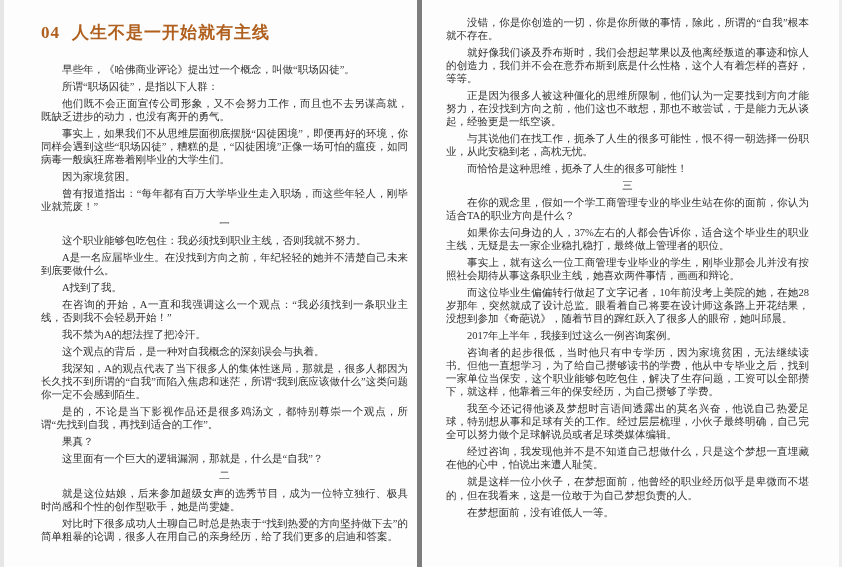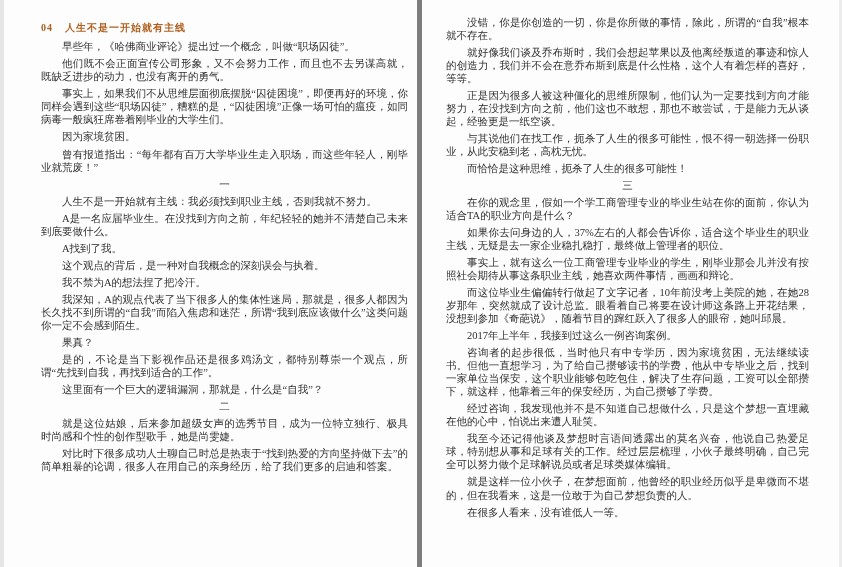--- a/index.html
+++ b/index.html
@@ -23,54 +23,56 @@
     border-left:4px solid #e6e6e6;
   }
   .gutter { width:5px; flex:none; background:var(--gutter-color,#7d7d7d); height:567px; }
   .page-right {
     flex:1;
     padding:16px 30px 8px 24px;
     border-right:3px solid #ececec;
   }
   .chapter-heading {
     color:var(--heading-color,#b0601e);
-    font-weight:bold; font-size:10px;
-    margin:2px 0 6px 0; letter-spacing:1px;
+    font-weight:bold; font-size:17px;
+    margin:2px 0 20px 0; letter-spacing:1px;
   }
   .chapter-number { margin-right:12px; }
   .para { margin:0 0 4px 0; text-indent:2em; }
   .section-divider {
     text-align:center; text-indent:0;
     margin:4px 0 4px 0; color:#2f2f2f;
   }
 </style>
 </head>
 <body>
 
 <div class="spread">
 
   <div class="page page-left">
     <div class="chapter-heading">
       <span class="chapter-number">04</span><span>人生不是一开始就有主线</span>
     </div>
     <div id="left-body">
         <p class="para">早些年，《哈佛商业评论》提出过一个概念，叫做“职场囚徒”。</p>
+        <p class="para">所谓“职场囚徒”，是指以下人群：</p>
         <p class="para">他们既不会正面宣传公司形象，又不会努力工作，而且也不去另谋高就，既缺乏进步的动力，也没有离开的勇气。</p>
         <p class="para">事实上，如果我们不从思维层面彻底摆脱“囚徒困境”，即便再好的环境，你同样会遇到这些“职场囚徒”，糟糕的是，“囚徒困境”正像一场可怕的瘟疫，如同病毒一般疯狂席卷着刚毕业的大学生们。</p>
         <p class="para">因为家境贫困。</p>
         <p class="para">曾有报道指出：“每年都有百万大学毕业生走入职场，而这些年轻人，刚毕业就荒废！”</p>
         <div class="section-divider">一</div>
-        <p class="para">人生不是一开始就有主线：我必须找到职业主线，否则我就不努力。</p>
+        <p class="para">这个职业能够包吃包住：我必须找到职业主线，否则我就不努力。</p>
         <p class="para">A是一名应届毕业生。在没找到方向之前，年纪轻轻的她并不清楚自己未来到底要做什么。</p>
         <p class="para">A找到了我。</p>
+        <p class="para">在咨询的开始，A一直和我强调这么一个观点：“我必须找到一条职业主线，否则我不会轻易开始！”</p>
+        <p class="para">我不禁为A的想法捏了把冷汗。</p>
         <p class="para">这个观点的背后，是一种对自我概念的深刻误会与执着。</p>
-        <p class="para">我不禁为A的想法捏了把冷汗。</p>
         <p class="para">我深知，A的观点代表了当下很多人的集体性迷局，那就是，很多人都因为长久找不到所谓的“自我”而陷入焦虑和迷茫，所谓“我到底应该做什么”这类问题你一定不会感到陌生。</p>
+        <p class="para">是的，不论是当下影视作品还是很多鸡汤文，都特别尊崇一个观点，所谓“先找到自我，再找到适合的工作”。</p>
         <p class="para">果真？</p>
-        <p class="para">是的，不论是当下影视作品还是很多鸡汤文，都特别尊崇一个观点，所谓“先找到自我，再找到适合的工作”。</p>
         <p class="para">这里面有一个巨大的逻辑漏洞，那就是，什么是“自我”？</p>
         <div class="section-divider">二</div>
         <p class="para">就是这位姑娘，后来参加超级女声的选秀节目，成为一位特立独行、极具时尚感和个性的创作型歌手，她是尚雯婕。</p>
         <p class="para">对比时下很多成功人士聊自己时总是热衷于“找到热爱的方向坚持做下去”的简单粗暴的论调，很多人在用自己的亲身经历，给了我们更多的启迪和答案。</p>
       </div>
   </div>
 
   <div class="gutter"></div>
 
   <div class="page page-right">
@@ -80,20 +82,20 @@
         <p class="para">正是因为很多人被这种僵化的思维所限制，他们认为一定要找到方向才能努力，在没找到方向之前，他们这也不敢想，那也不敢尝试，于是能力无从谈起，经验更是一纸空谈。</p>
         <p class="para">与其说他们在找工作，扼杀了人生的很多可能性，恨不得一朝选择一份职业，从此安稳到老，高枕无忧。</p>
         <p class="para">而恰恰是这种思维，扼杀了人生的很多可能性！</p>
         <div class="section-divider">三</div>
         <p class="para">在你的观念里，假如一个学工商管理专业的毕业生站在你的面前，你认为适合TA的职业方向是什么？</p>
         <p class="para">如果你去问身边的人，37%左右的人都会告诉你，适合这个毕业生的职业主线，无疑是去一家企业稳扎稳打，最终做上管理者的职位。</p>
         <p class="para">事实上，就有这么一位工商管理专业毕业的学生，刚毕业那会儿并没有按照社会期待从事这条职业主线，她喜欢两件事情，画画和辩论。</p>
         <p class="para">而这位毕业生偏偏转行做起了文字记者，10年前没考上美院的她，在她28岁那年，突然就成了设计总监。眼看着自己将要在设计师这条路上开花结果，没想到参加《奇葩说》，随着节目的蹿红跃入了很多人的眼帘，她叫邱晨。</p>
         <p class="para">2017年上半年，我接到过这么一例咨询案例。</p>
         <p class="para">咨询者的起步很低，当时他只有中专学历，因为家境贫困，无法继续读书。但他一直想学习，为了给自己攒够读书的学费，他从中专毕业之后，找到一家单位当保安，这个职业能够包吃包住，解决了生存问题，工资可以全部攒下，就这样，他靠着三年的保安经历，为自己攒够了学费。</p>
+        <p class="para">我至今还记得他谈及梦想时言语间透露出的莫名兴奋，他说自己热爱足球，特别想从事和足球有关的工作。经过层层梳理，小伙子最终明确，自己完全可以努力做个足球解说员或者足球类媒体编辑。</p>
         <p class="para">经过咨询，我发现他并不是不知道自己想做什么，只是这个梦想一直埋藏在他的心中，怕说出来遭人耻笑。</p>
-        <p class="para">我至今还记得他谈及梦想时言语间透露出的莫名兴奋，他说自己热爱足球，特别想从事和足球有关的工作。经过层层梳理，小伙子最终明确，自己完全可以努力做个足球解说员或者足球类媒体编辑。</p>
         <p class="para">就是这样一位小伙子，在梦想面前，他曾经的职业经历似乎是卑微而不堪的，但在我看来，这是一位敢于为自己梦想负责的人。</p>
-        <p class="para">在很多人看来，没有谁低人一等。</p>
+        <p class="para">在梦想面前，没有谁低人一等。</p>
       </div>
   </div>
 
 </div>
 
 </body></html>

